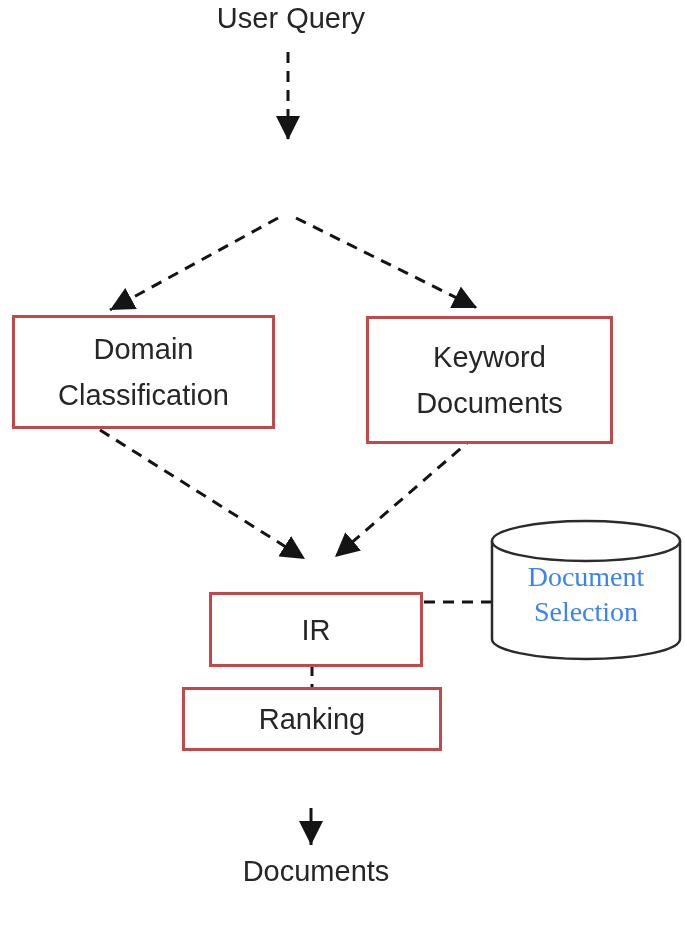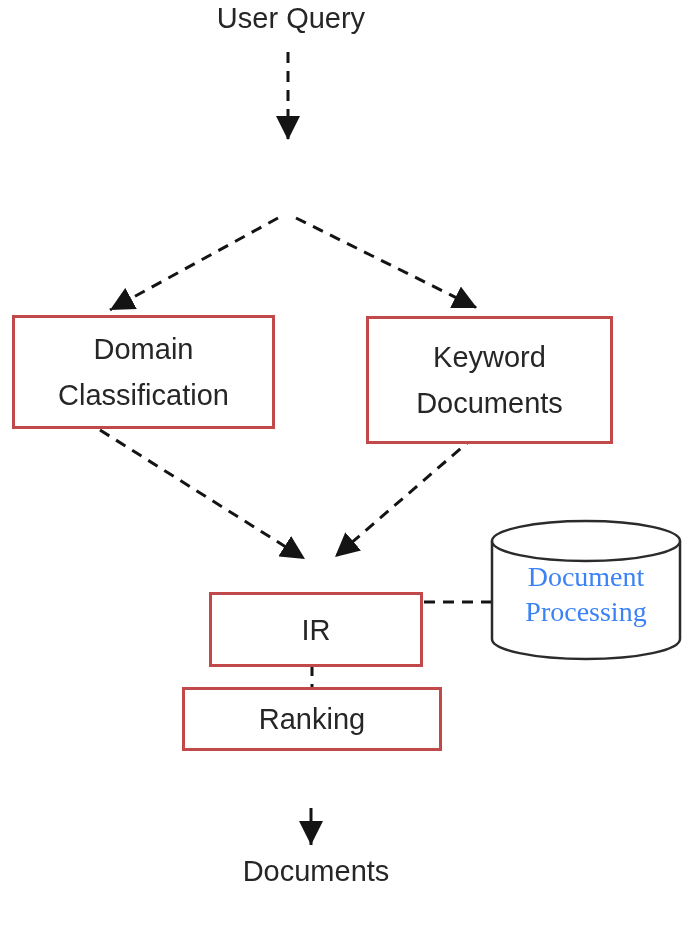--- a/index.html
+++ b/index.html
@@ -101,21 +101,21 @@
     <span>Keyword</span>
     <span>Documents</span>
   </div>
 
   <div class="node node-ir">
     <span>IR</span>
   </div>
 
   <div class="label-document-repository">
     <div>Document</div>
-    <div>Processing</div>
+    <div>Selection</div>
   </div>
 
   <div class="node node-ranking">
     <span>Ranking</span>
   </div>
 
   <div class="freelabel label-list-of-documents">
     <div>Documents</div>
   </div>
 

